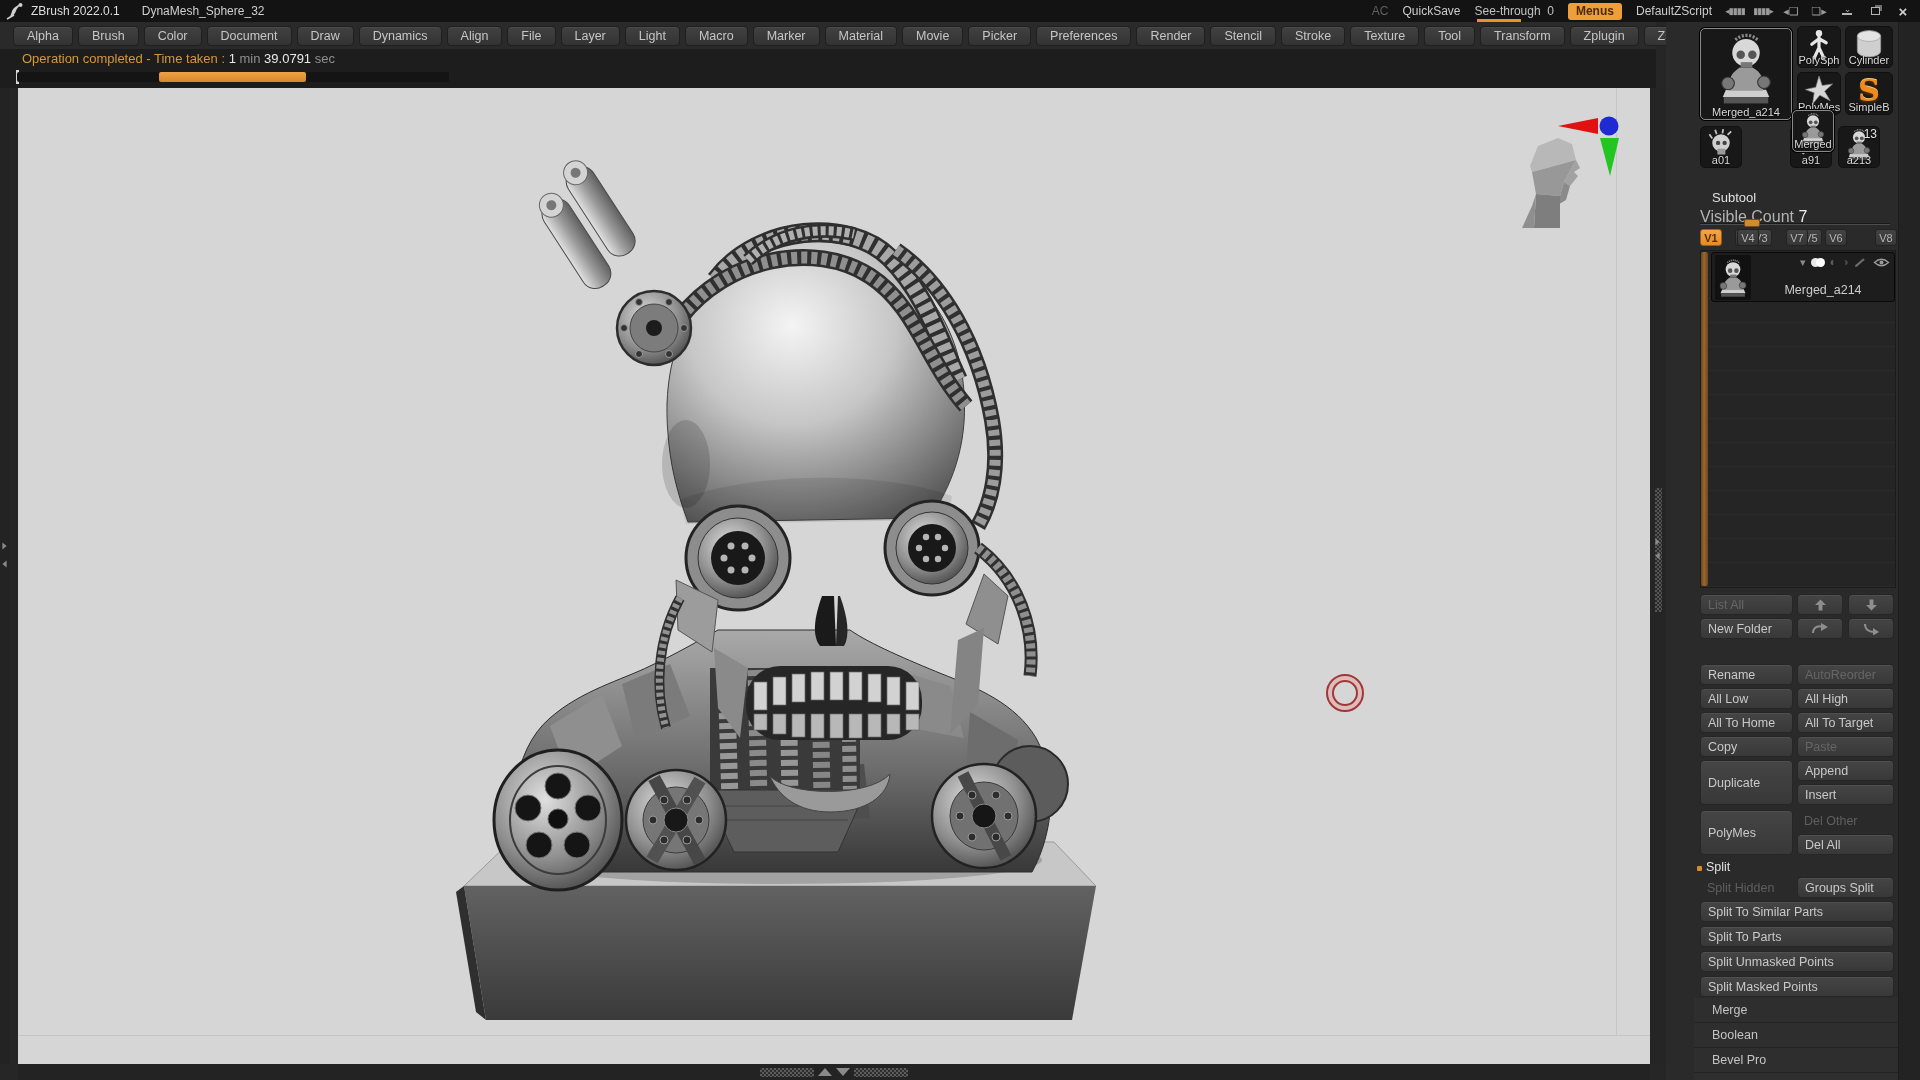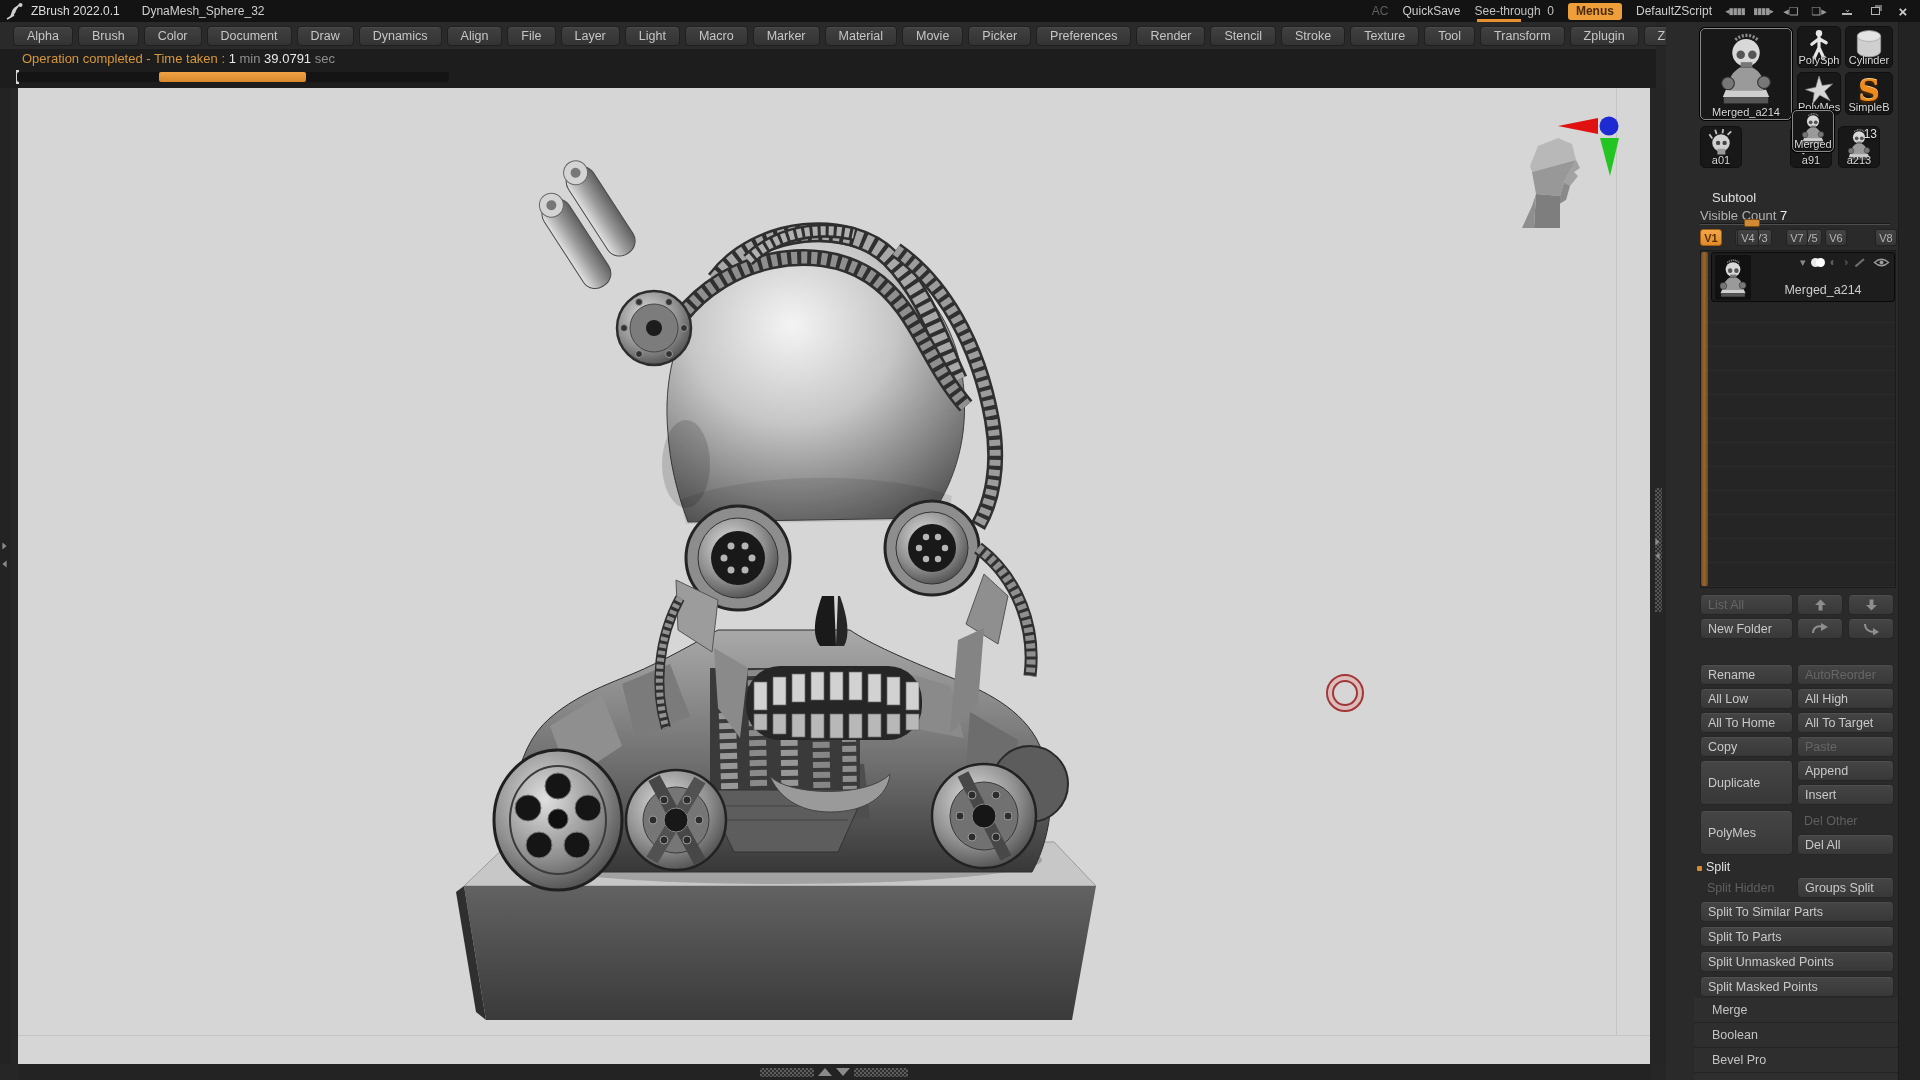--- a/index.html
+++ b/index.html
@@ -79,21 +79,21 @@
   .thumb.sel { border:1px solid #8a8a8a; box-shadow:0 0 0 1px #000; }
   .thumb .tlabel { position:absolute; left:0; right:0; bottom:1px; text-align:center; font-size:11px;
     color:#d8d8d8; text-shadow:0 1px 2px #000; white-space:nowrap; overflow:hidden; }
   .thumb .badge { position:absolute; right:2px; top:0px; font-size:12px; color:#e0e0e0; text-shadow:0 1px 2px #000; }
   .thumb svg { position:absolute; left:50%; top:45%; transform:translate(-50%,-52%); }
   .simpleb-s { position:absolute; left:50%; top:42%; transform:translate(-50%,-50%);
     font-size:30px; font-weight:bold; color:#ef8a1c; text-shadow:0 2px 3px #5a3000, 0 -1px 0 #ffd28a; font-family:"DejaVu Serif",serif; }
 
   .sec-header { position:absolute; font-size:13px; color:#e0e0e0; }
   .subtool-label { left:1712px; top:190px; }
-  .vc-row { left:1700px; top:208px; font-size:13px; color:#b2b2b2; }
+  .vc-row { left:1700px; top:208px; font-size:16px; color:#b2b2b2; }
   .vc-row .v { color:#ededed; }
   .slider-track { left:1700px; top:223px; width:190px; height:2px; background:#4d4d4d; border-top:1px solid #1a1a1a; }
   .slider-handle { left:1744px; top:219px; width:16px; height:8px; background:#d08a33; border-radius:2px; border:1px solid #7c4c12; }
 
   .vtab { position:absolute; top:229px; width:22px; height:17px; border-radius:3px;
     background:linear-gradient(#434343,#363636); border:1px solid #222; color:#b5b5b5;
     font-size:11px; display:flex; align-items:center; justify-content:center; }
   .vtab.active { background:linear-gradient(#f2a64a,#e08b28); color:#5c2e00; border-color:#a35c10; font-weight:bold; }
 
   .stlist { left:1700px; top:250px; width:196px; height:338px; border:1px solid #1b1b1b;

